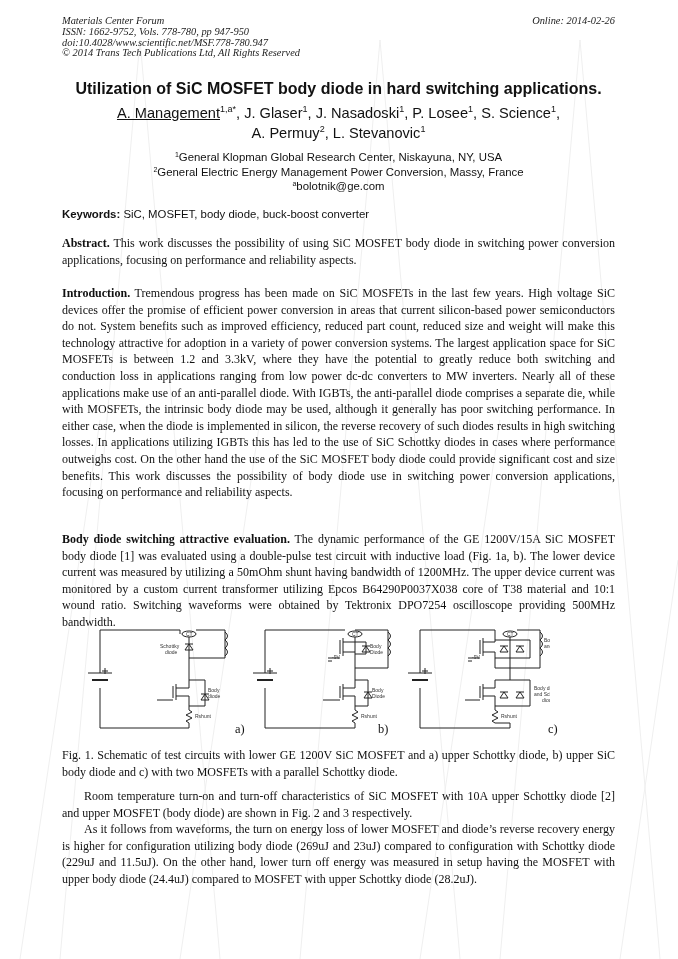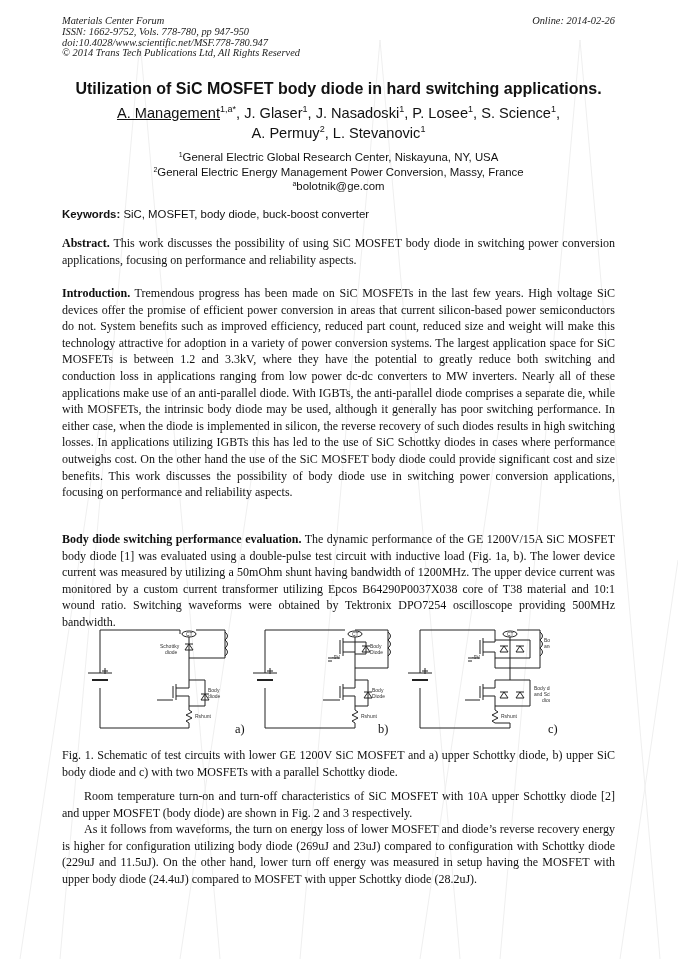--- a/index.html
+++ b/index.html
@@ -79,42 +79,42 @@
       <span>P. Losee</span><sup>1</sup>,
       <span>S. Science</span><sup>1</sup>,
     </div>
     <div>
       <span>A. Permuy</span><sup>2</sup>,
       <span>L. Stevanovic</span><sup>1</sup>
     </div>
   </div>
 
   <div class="affils">
-    <div><sup>1</sup><span>General Electric Global Research Center, Niskayuna, NY, USA</span></div>
+    <div><sup>1</sup><span>General Klopman Global Research Center, Niskayuna, NY, USA</span></div>
     <div><sup>2</sup><span>General Electric Energy Management Power Conversion, Massy, France</span></div>
     <div><sup>a</sup><span>bolotnik@ge.com</span></div>
   </div>
 
   <div class="keywords">
     <b>Keywords:</b>
     <span>SiC, MOSFET, body diode, buck-boost converter</span>
   </div>
 
   <div class="para" style="top:235px;">
     <b>Abstract.</b>
     <span>This work discusses the possibility of using SiC MOSFET body diode in switching power conversion applications, focusing on performance and reliability aspects.</span>
   </div>
 
   <div class="para" style="top:285px;">
     <b>Introduction.</b>
     <span>Tremendous progress has been made on SiC MOSFETs in the last few years. High voltage SiC devices offer the promise of efficient power conversion in areas that current silicon-based power semiconductors do not. System benefits such as improved efficiency, reduced part count, reduced size and weight will make this technology attractive for adoption in a variety of power conversion systems. The largest application space for SiC MOSFETs is between 1.2 and 3.3kV, where they have the potential to greatly reduce both switching and conduction loss in applications ranging from low power dc-dc converters to MW inverters. Nearly all of these applications make use of an anti-parallel diode. With IGBTs, the anti-parallel diode comprises a separate die, while with MOSFETs, the intrinsic body diode may be used, although it generally has poor switching performance. In either case, when the diode is implemented in silicon, the reverse recovery of such diodes results in high switching losses. In applications utilizing IGBTs this has led to the use of SiC Schottky diodes in cases where performance outweighs cost. On the other hand the use of the SiC MOSFET body diode could provide significant cost and size benefits. This work discusses the possibility of body diode use in switching power conversion applications, focusing on performance and reliability aspects.</span>
   </div>
 
   <div class="para" style="top:531px;">
-    <b>Body diode switching performance evaluation.</b>
+    <b>Body diode switching attractive evaluation.</b>
     <span>The dynamic performance of the GE 1200V/15A SiC MOSFET body diode [1] was evaluated using a double-pulse test circuit with inductive load (Fig. 1a, b).  The lower device current was measured by utilizing a 50mOhm shunt having bandwidth of 1200MHz. The upper device current was monitored by a custom current transformer utilizing Epcos B64290P0037X038 core of T38 material and 10:1 wound ratio. Switching waveforms were obtained by Tektronix DPO7254 oscilloscope providing 500MHz bandwidth.</span>
   </div>
 </div>
 
 <div class="figure">
   <svg width="480" height="110">
     <g stroke="#222" stroke-width="1" fill="none">
 
       <path d="M30 2 L110 2 L110 6 M30 2 L30 45 M30 60 L30 100 L119 100 L119 95"></path>
       <line x1="18" y1="45" x2="42" y2="45"></line>

